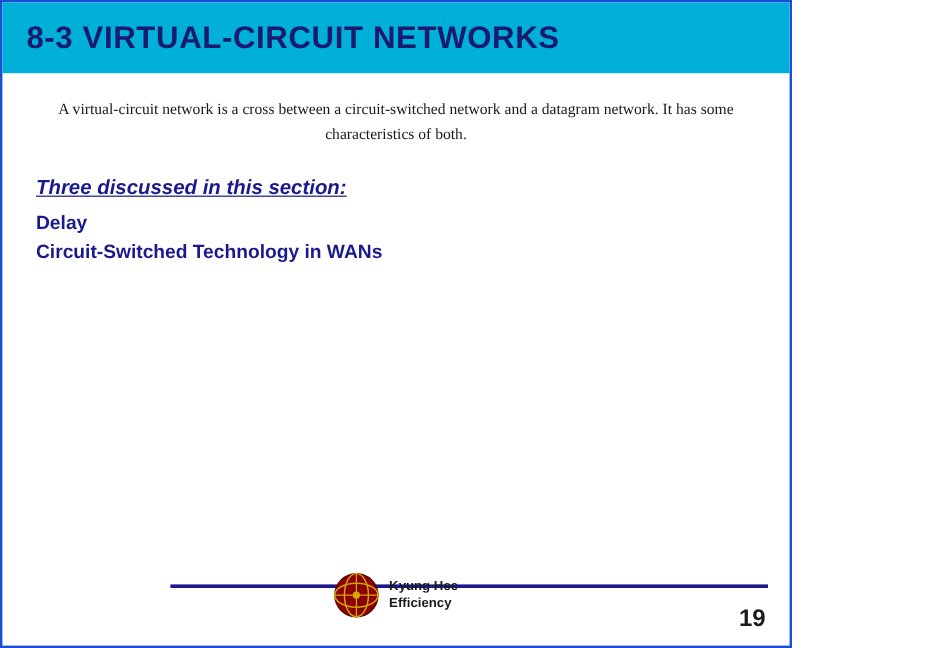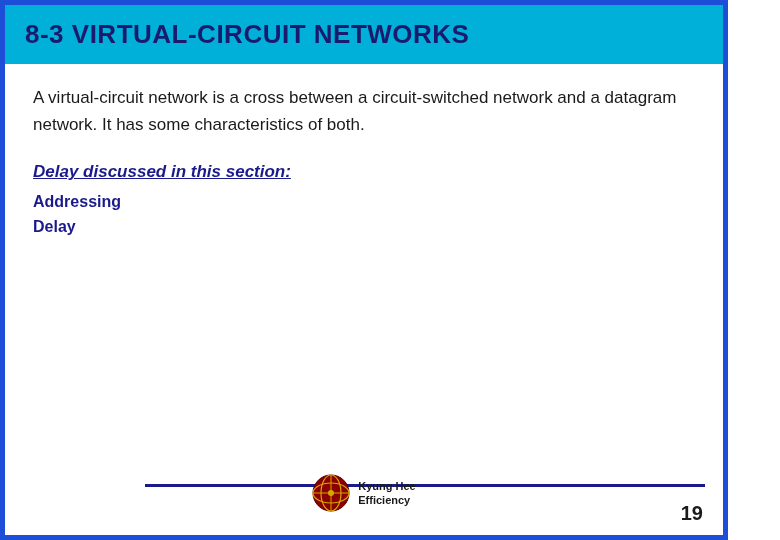--- a/index.html
+++ b/index.html
@@ -7,25 +7,25 @@
     body {
       width: 780px;
       height: 540px;
       background: #ffffff;
       font-family: Arial, sans-serif;
       overflow: hidden;
       position: relative;
     }
 
     .slide-container {
-      width: 728px;
+      width: 660px;
       height: 540px;
       background: #ffffff;
       position: relative;
-      border: 5px solid #1d4ed8;
+      border: 2px solid #1d4ed8;
     }
 
     .header-bar {
       background: #00b0d8;
       width: 100%;
       padding: 14px 20px 14px 20px;
       margin-bottom: 0;
     }
 
     .header-title {
@@ -35,24 +35,25 @@
       font-family: Arial, sans-serif;
       letter-spacing: 0.5px;
     }
 
     .content-area {
       padding: 20px 28px 10px 28px;
     }
 
     .intro-text {
       color: #1a1a1a;
-      font-size: 17px;
+      font-size: 13px;
       line-height: 1.6;
       margin-bottom: 24px;
-      font-family: Liberation Sans, sans-serif;
+      font-family: Liberation Serif, serif;
+      text-align: center;
     }
 
     .topics-heading {
       color: #1a1a8c;
       font-size: 17px;
       font-style: italic;
       font-weight: bold;
       text-decoration: underline;
       margin-bottom: 8px;
       font-family: Arial, sans-serif;
@@ -125,25 +126,25 @@
 
 <div class="slide-container">
 
   <div class="header-bar">
     <span class="header-title">8-3   VIRTUAL-CIRCUIT NETWORKS</span>
   </div>
 
   <div class="content-area">
     <p class="intro-text">A virtual-circuit network is a cross between a circuit-switched network and a datagram network. It has some characteristics of both.</p>
 
-    <div class="topics-heading">Delay discussed in this section:</div>
+    <div class="topics-heading">Three discussed in this section:</div>
 
     <ul class="topics-list">
-      <li>Addressing</li>
       <li>Delay</li>
+      <li>Circuit-Switched Technology in WANs</li>
     </ul>
   </div>
 
   <div class="footer-line"></div>
 
   <div class="footer">
     <div class="footer-left">
 
       <svg class="university-logo" width="38" height="38" viewBox="0 0 38 38" xmlns="http://www.w3.org/2000/svg">
         <circle cx="19" cy="19" r="18" fill="#8B0000" stroke="#5a0000" stroke-width="1"></circle>

